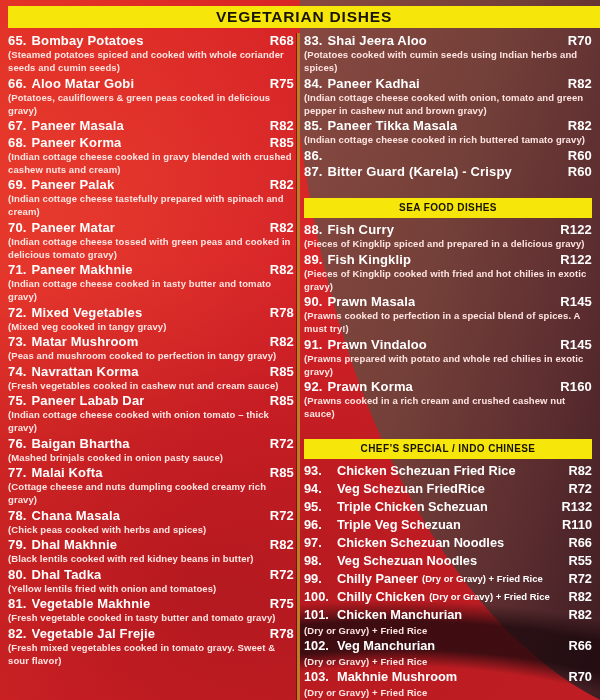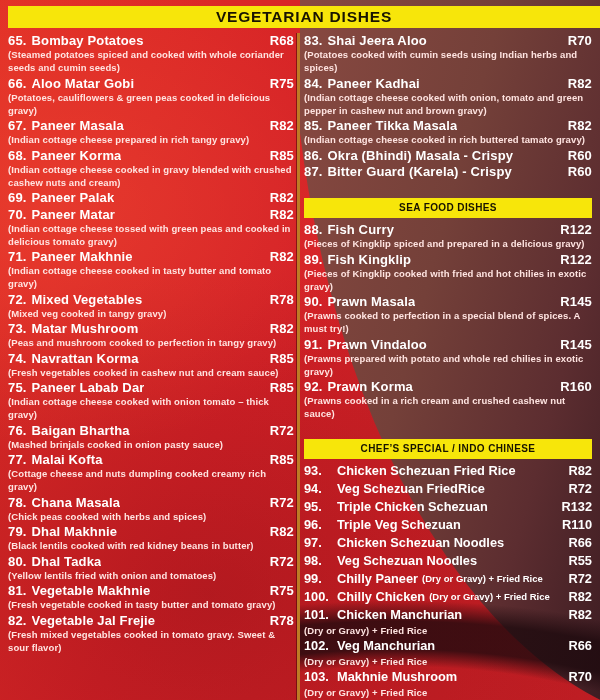--- a/index.html
+++ b/index.html
@@ -71,36 +71,36 @@
             <span class="price">R75</span>
           </div>
           <div class="desc">(Potatoes, cauliflowers &amp; green peas cooked in delicious gravy)</div>
         </div>
         <div class="item">
           <div class="trow">
             <span class="num">67.</span>
             <span class="iname">Paneer Masala</span>
             <span class="price">R82</span>
           </div>
-          <div class="desc">(Indian cottage cheese prepared in rich tangy gravy)</div>
         </div>
         <div class="item">
           <div class="trow">
             <span class="num">68.</span>
             <span class="iname">Paneer Korma</span>
             <span class="price">R85</span>
           </div>
           <div class="desc">(Indian cottage cheese cooked in gravy blended with crushed cashew nuts and cream)</div>
         </div>
         <div class="item">
           <div class="trow">
             <span class="num">69.</span>
             <span class="iname">Paneer Palak</span>
             <span class="price">R82</span>
           </div>
+          <div class="desc">(Indian cottage cheese tastefully prepared with spinach and cream)</div>
         </div>
         <div class="item">
           <div class="trow">
             <span class="num">70.</span>
             <span class="iname">Paneer Matar</span>
             <span class="price">R82</span>
           </div>
           <div class="desc">(Indian cottage cheese tossed with green peas and cooked in delicious tomato gravy)</div>
         </div>
         <div class="item">
@@ -222,21 +222,20 @@
           <div class="trow">
             <span class="num">85.</span>
             <span class="iname">Paneer Tikka Masala</span>
             <span class="price">R82</span>
           </div>
           <div class="desc">(Indian cottage cheese cooked in rich buttered tamato gravy)</div>
         </div>
         <div class="item">
           <div class="trow">
             <span class="num">86.</span>
-            <span class="iname">Okra (Bhindi) Masala - Crispy</span>
             <span class="price">R60</span>
           </div>
         </div>
         <div class="item">
           <div class="trow">
             <span class="num">87.</span>
             <span class="iname">Bitter Guard (Karela) - Crispy</span>
             <span class="price">R60</span>
           </div>
         </div>

